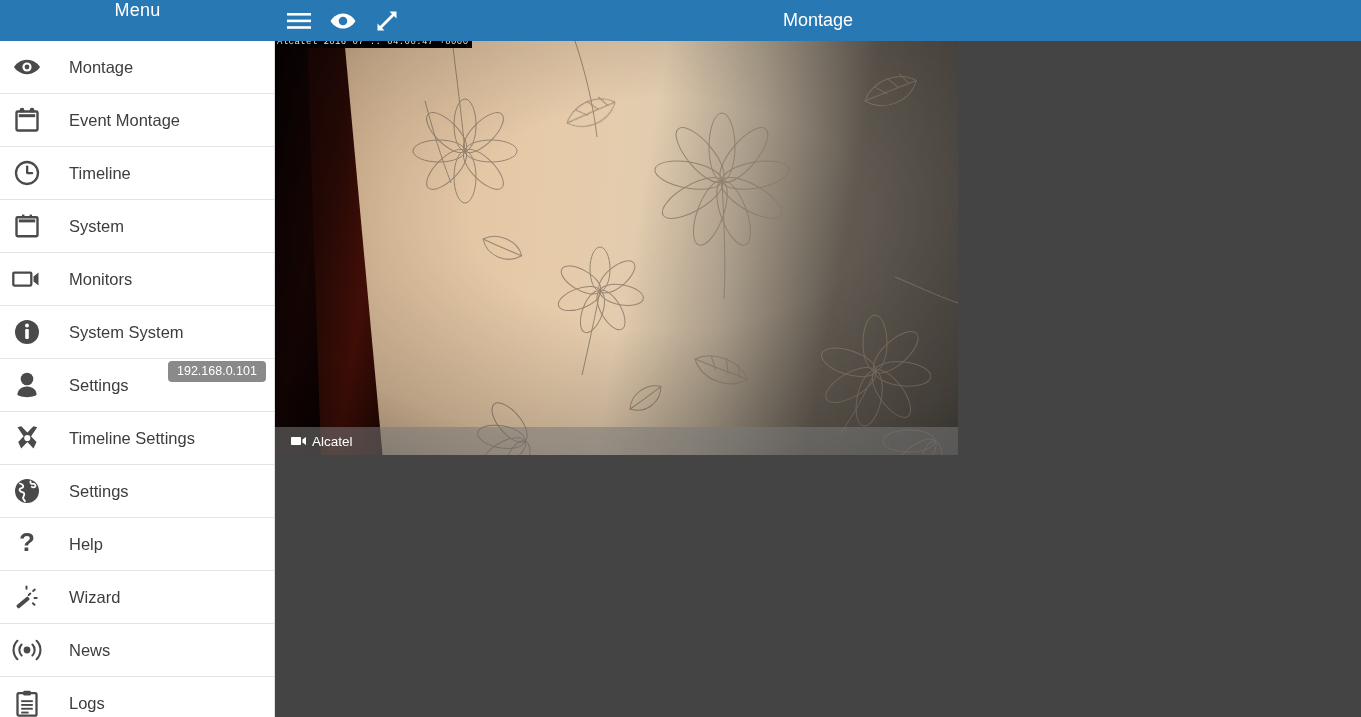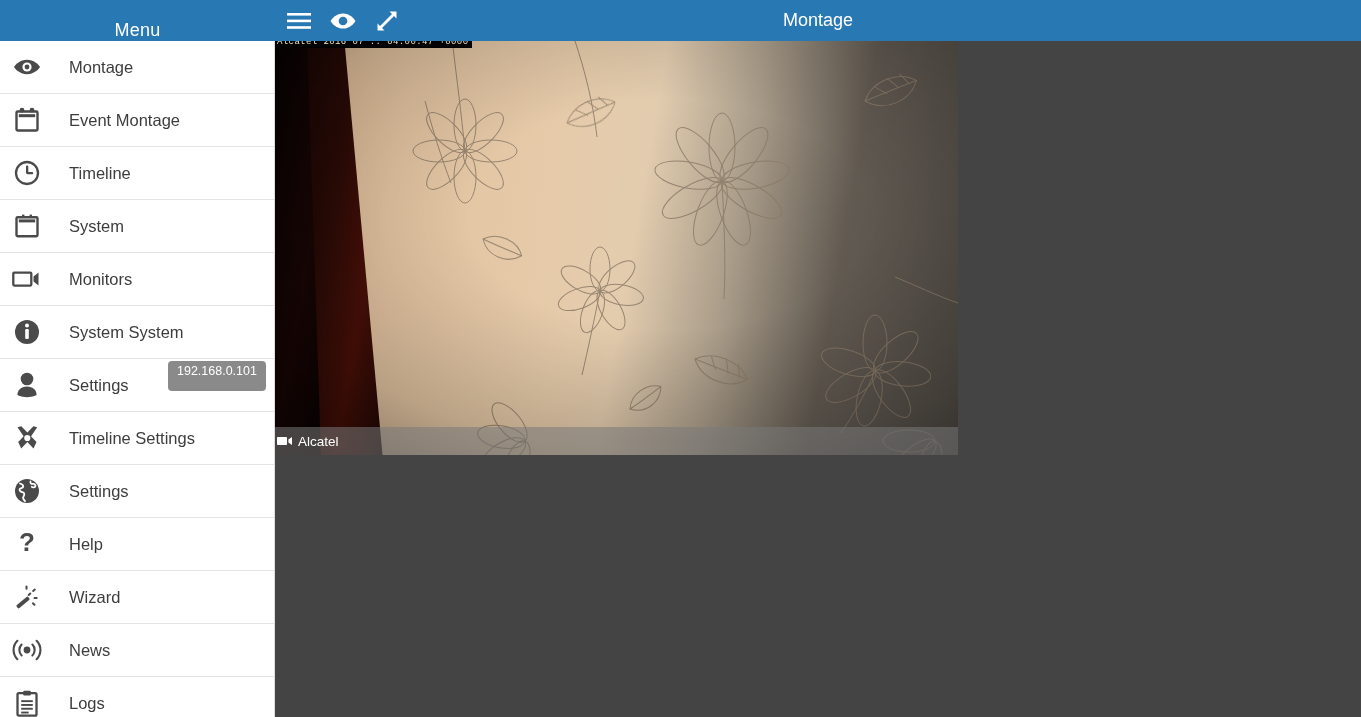--- a/index.html
+++ b/index.html
@@ -13,21 +13,21 @@
 
   
   .topbar {
     position: absolute; top: 0; left: 0;
     width: 1361px; height: 41px;
     background: #2878b4;
     display: flex; align-items: center;
   }
   .topbar-menu-title {
     width: 275px; height: 41px;
-    display: flex; align-items: flex-end; justify-content: center;
+    display: flex; align-items: flex-start; justify-content: center;
     color: #ffffff; font-size: 18px; letter-spacing: .2px;
   }
   .topbar-icons {
     display: flex; align-items: center;
     gap: 16px; padding-left: 10px;
   }
   .tb-icon {
     width: 28px; height: 28px;
     display: flex; align-items: center; justify-content: center;
     cursor: pointer;
@@ -67,21 +67,21 @@
     padding-left: 15px;
   }
 
   
   .tooltip {
     position: absolute;
     left: 168px; top: 361px;
     background: #8a8a8a;
     color: #ffffff;
     font-size: 12.5px;
-    padding: 3px 9px 13px 9px;
+    padding: 3px 9px 4px 9px;
     border-radius: 4px;
     z-index: 40;
     white-space: nowrap;
   }
 
   
   .content {
     position: absolute; top: 41px; left: 275px;
     width: 1086px; height: 512px;
     background: #444444;
@@ -138,21 +138,21 @@
     white-space: nowrap;
     margin-top: -5px;
     overflow: hidden;
     height: 12px;
   }
   .vid-footer {
     position: absolute; left: 0; bottom: 0;
     width: 100%; height: 28px;
     background: rgba(120,120,120,0.55);
     display: flex; align-items: center;
-    padding-left: 2px;
+    padding-left: 16px;
   }
   .vid-footer .cam-icon {
     color: #ffffff; display: flex; align-items: center;
     margin-right: 5px;
   }
   .vid-footer .cam-name {
     color: #ffffff; font-size: 13.5px;
   }
 </style>
 </head>

